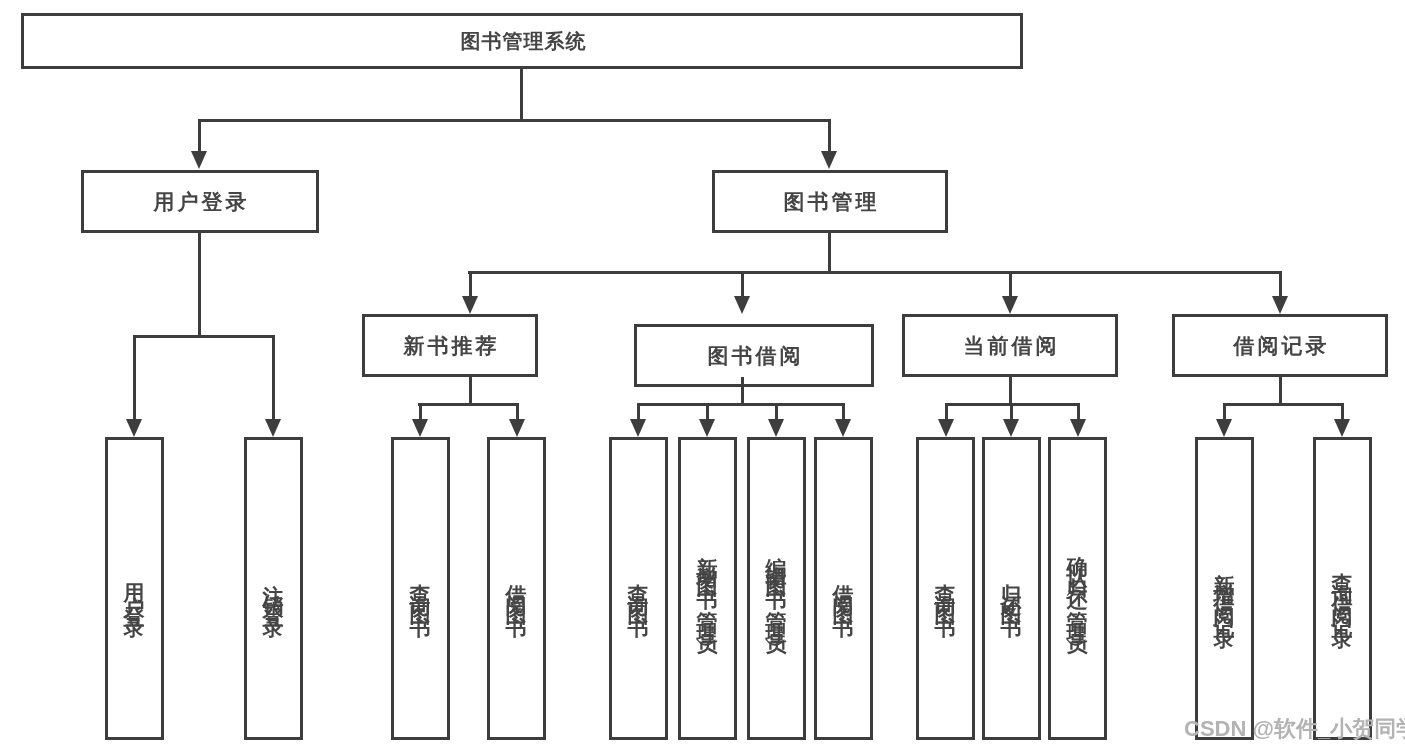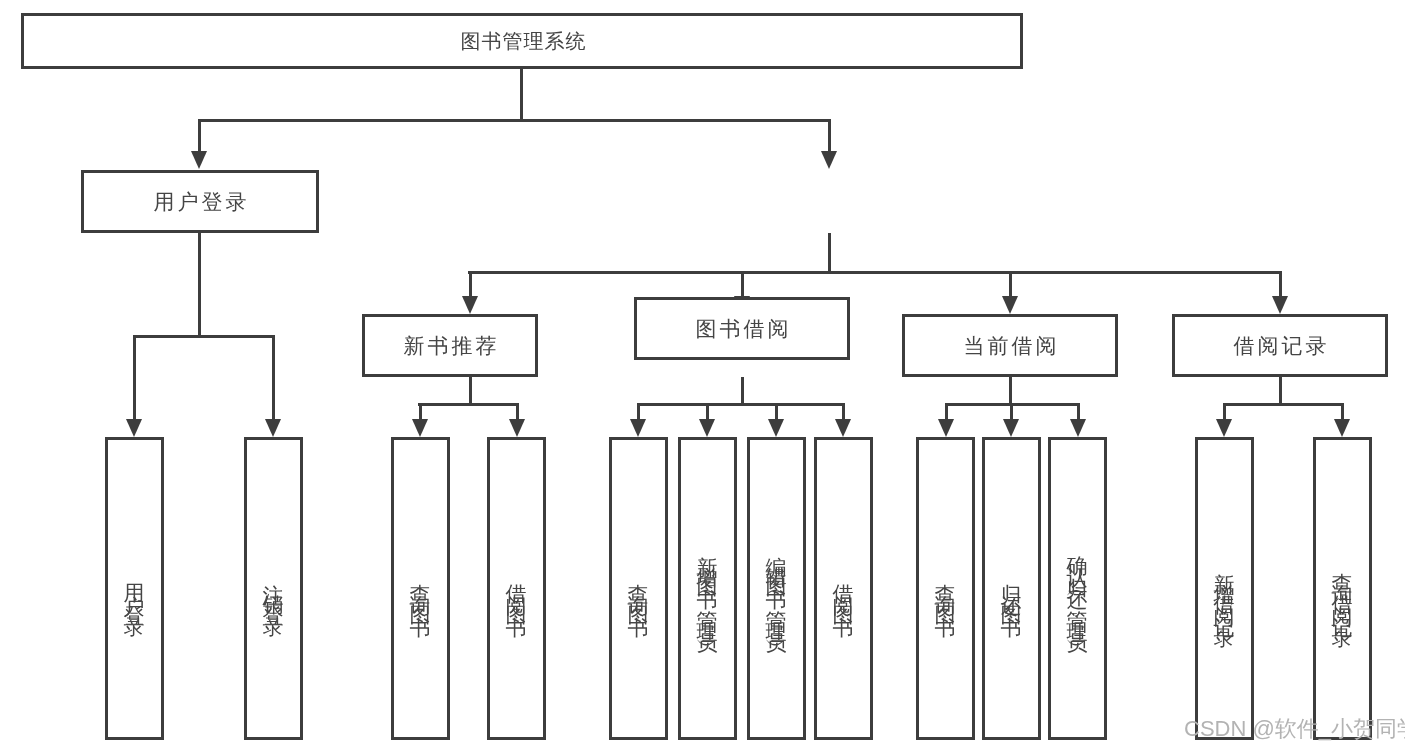--- a/index.html
+++ b/index.html
@@ -1,21 +1,21 @@
 <!DOCTYPE html>
 <html style="--line: #3d3d3d; --text: #454545; --watermark: #b3b3b3; --background: #ffffff;"><head>
 <meta charset="utf-8">
 <style>
   :root {
     --line: #3d3d3d;
     --text: #454545;
     --watermark: #b3b3b3;
     --background: #ffffff;
   }
-  * { margin: 0; padding: 0; box-sizing: border-box; }
+  * { margin: 0; padding: 0; box-sizing: border-box; font-weight: bold; }
   html, body { background: var(--background); }
   body { font-family: "Liberation Sans", sans-serif; color: var(--text); }
   #canvas {
     position: relative;
     width: 1405px;
     height: 747px;
     background: var(--background);
     overflow: hidden;
   }
   .box {
@@ -83,35 +83,36 @@
 <div id="canvas">
 
   <div class="box hbox rootbox" style="left:21px;top:13px;width:1002px;height:56px">图书管理系统</div>
 
   <div class="vline" style="left:520px;top:69px;height:50px"></div>
   <div class="hline" style="left:198px;top:119px;width:633px"></div>
   <div class="arrow" style="left:191px;top:119px;height:50px"></div>
   <div class="arrow" style="left:821px;top:119px;height:50px"></div>
 
   <div class="box hbox" style="left:81px;top:170px;width:238px;height:63px">用户登录</div>
+  <div class="box hbox" style="left:712px;top:170px;width:236px;height:63px">图书管理</div>
 
   <div class="vline" style="left:198px;top:233px;height:104px"></div>
   <div class="hline" style="left:133px;top:335px;width:142px"></div>
   <div class="arrow" style="left:126px;top:335px;height:102px"></div>
   <div class="arrow" style="left:265px;top:335px;height:102px"></div>
 
   <div class="vline" style="left:828px;top:233px;height:40px"></div>
   <div class="hline" style="left:468px;top:271px;width:814px"></div>
   <div class="arrow" style="left:462px;top:271px;height:43px"></div>
   <div class="arrow" style="left:734px;top:271px;height:43px"></div>
   <div class="arrow" style="left:1002px;top:271px;height:43px"></div>
   <div class="arrow" style="left:1272px;top:271px;height:43px"></div>
 
   <div class="box hbox" style="left:362px;top:314px;width:176px;height:63px">新书推荐</div>
-  <div class="box hbox" style="left:634px;top:297px;width:216px;height:63px">图书借阅</div>
+  <div class="box hbox" style="left:634px;top:324px;width:240px;height:63px">图书借阅</div>
   <div class="box hbox" style="left:1172px;top:314px;width:216px;height:63px">借阅记录</div>
   <div class="box hbox" style="left:902px;top:314px;width:216px;height:63px">当前借阅</div>
 
   <div class="vline" style="left:469px;top:377px;height:28px"></div>
   <div class="hline" style="left:418px;top:403px;width:101px"></div>
   <div class="arrow" style="left:412px;top:403px;height:34px"></div>
   <div class="arrow" style="left:509px;top:403px;height:34px"></div>
 
   <div class="vline" style="left:741px;top:377px;height:28px"></div>
   <div class="hline" style="left:637px;top:403px;width:208px"></div>

